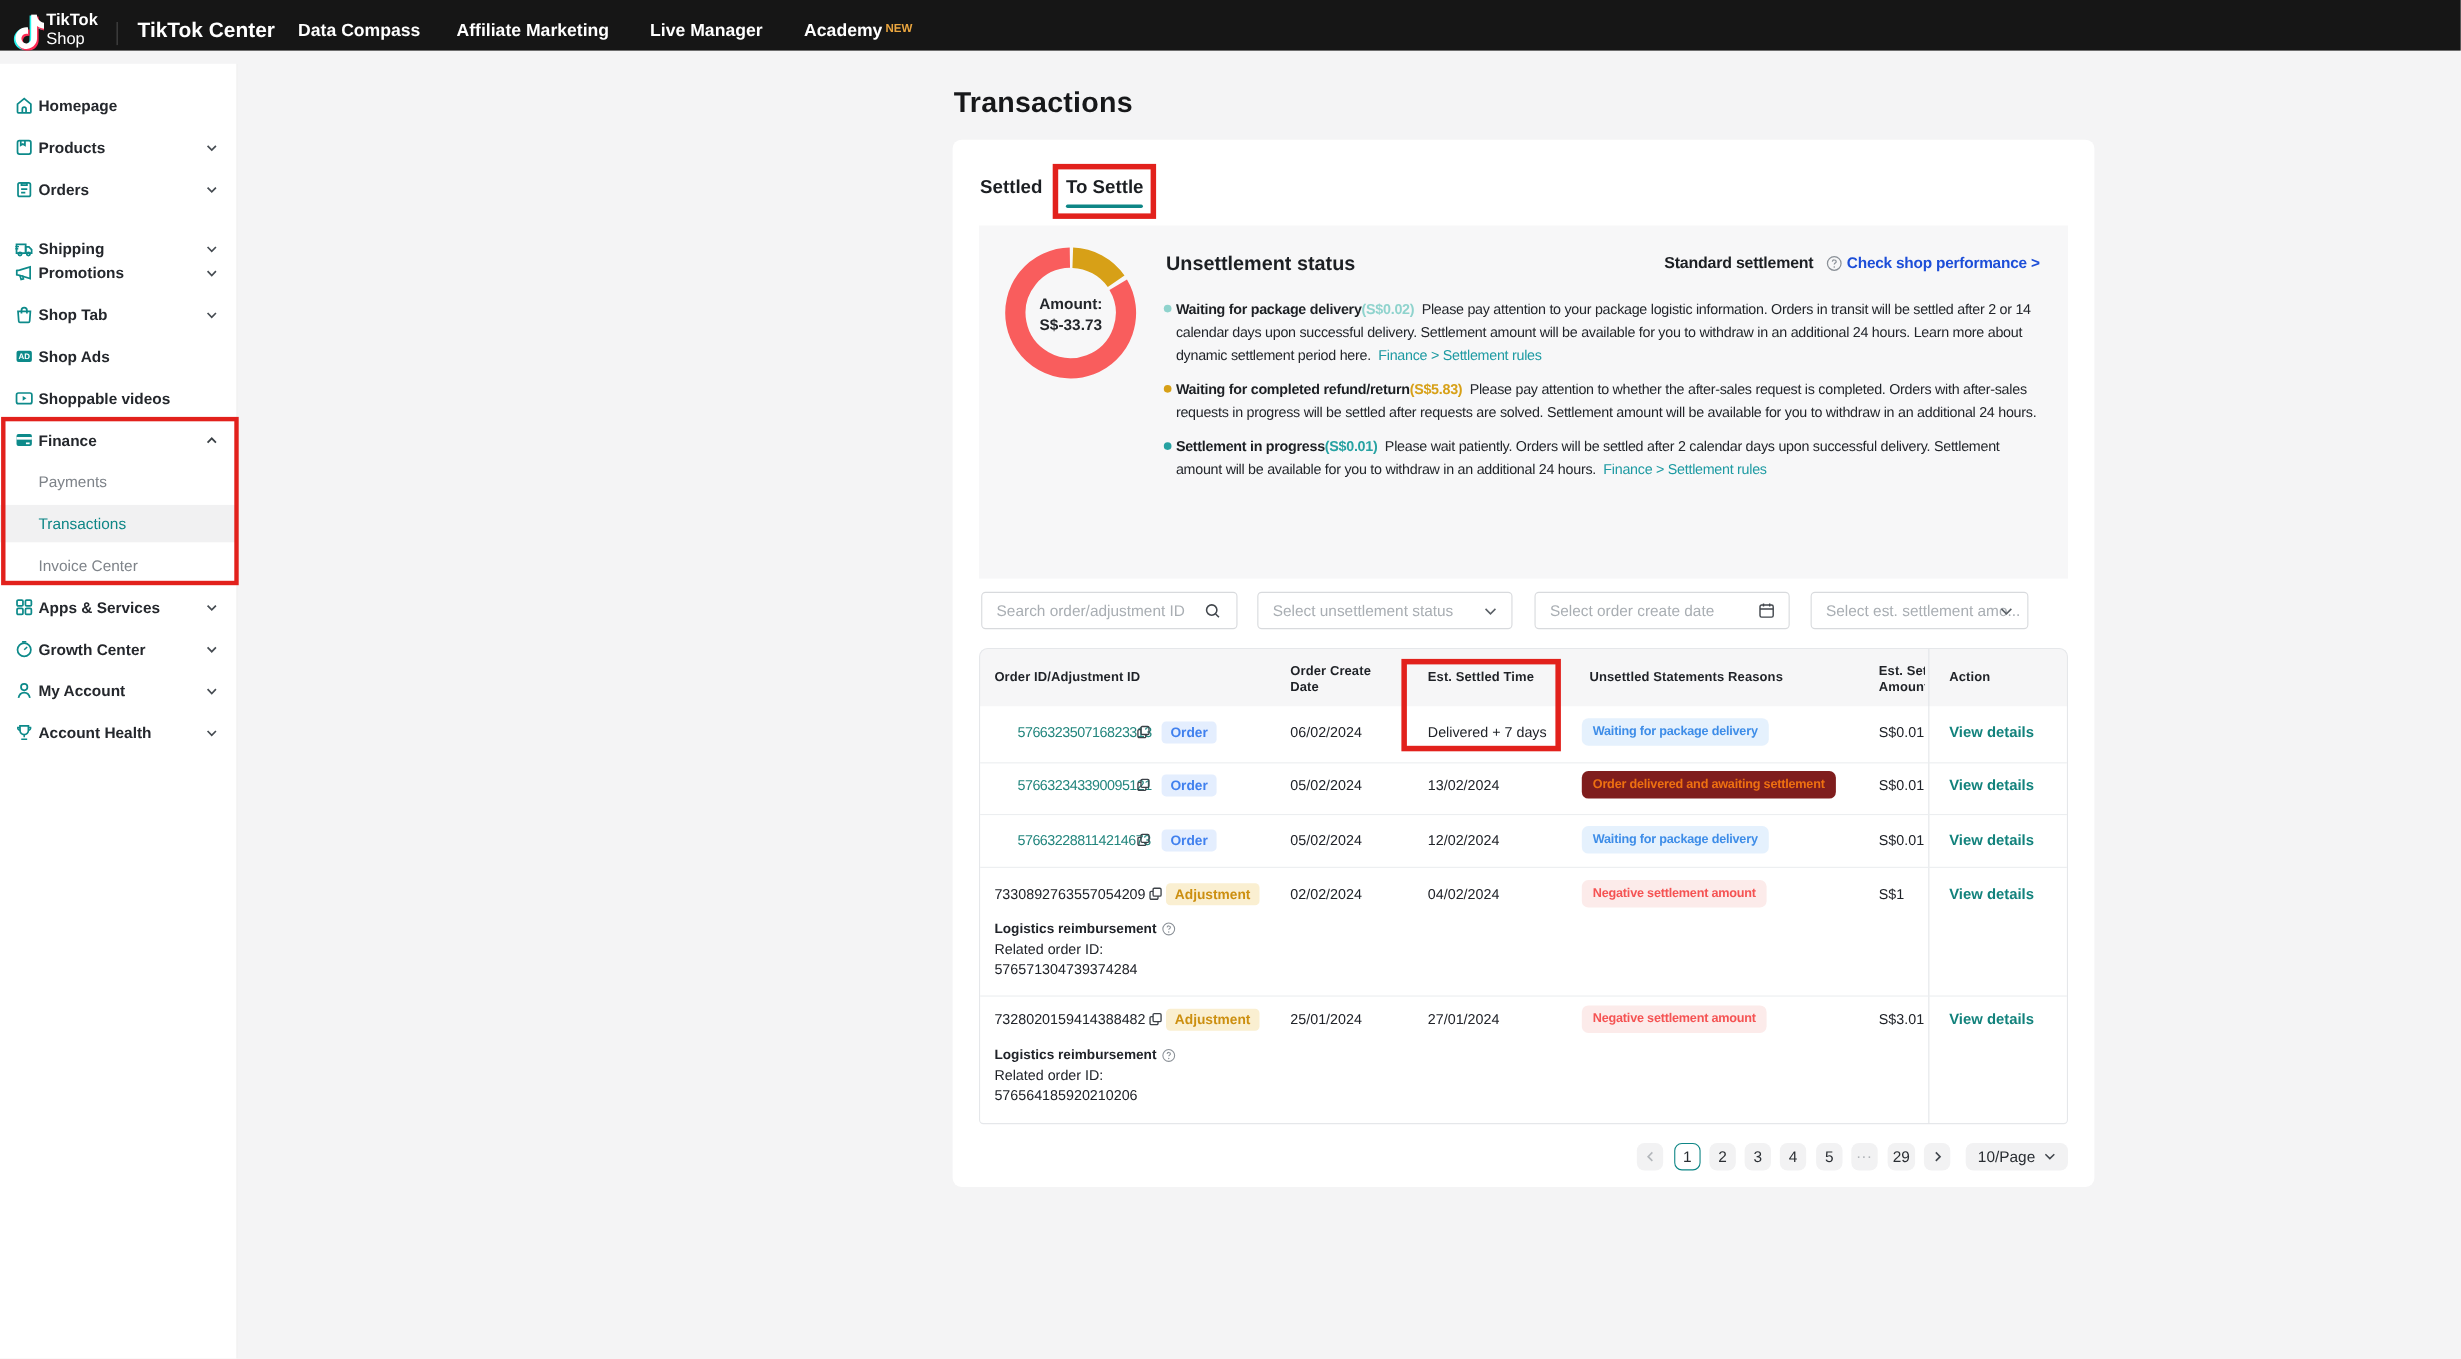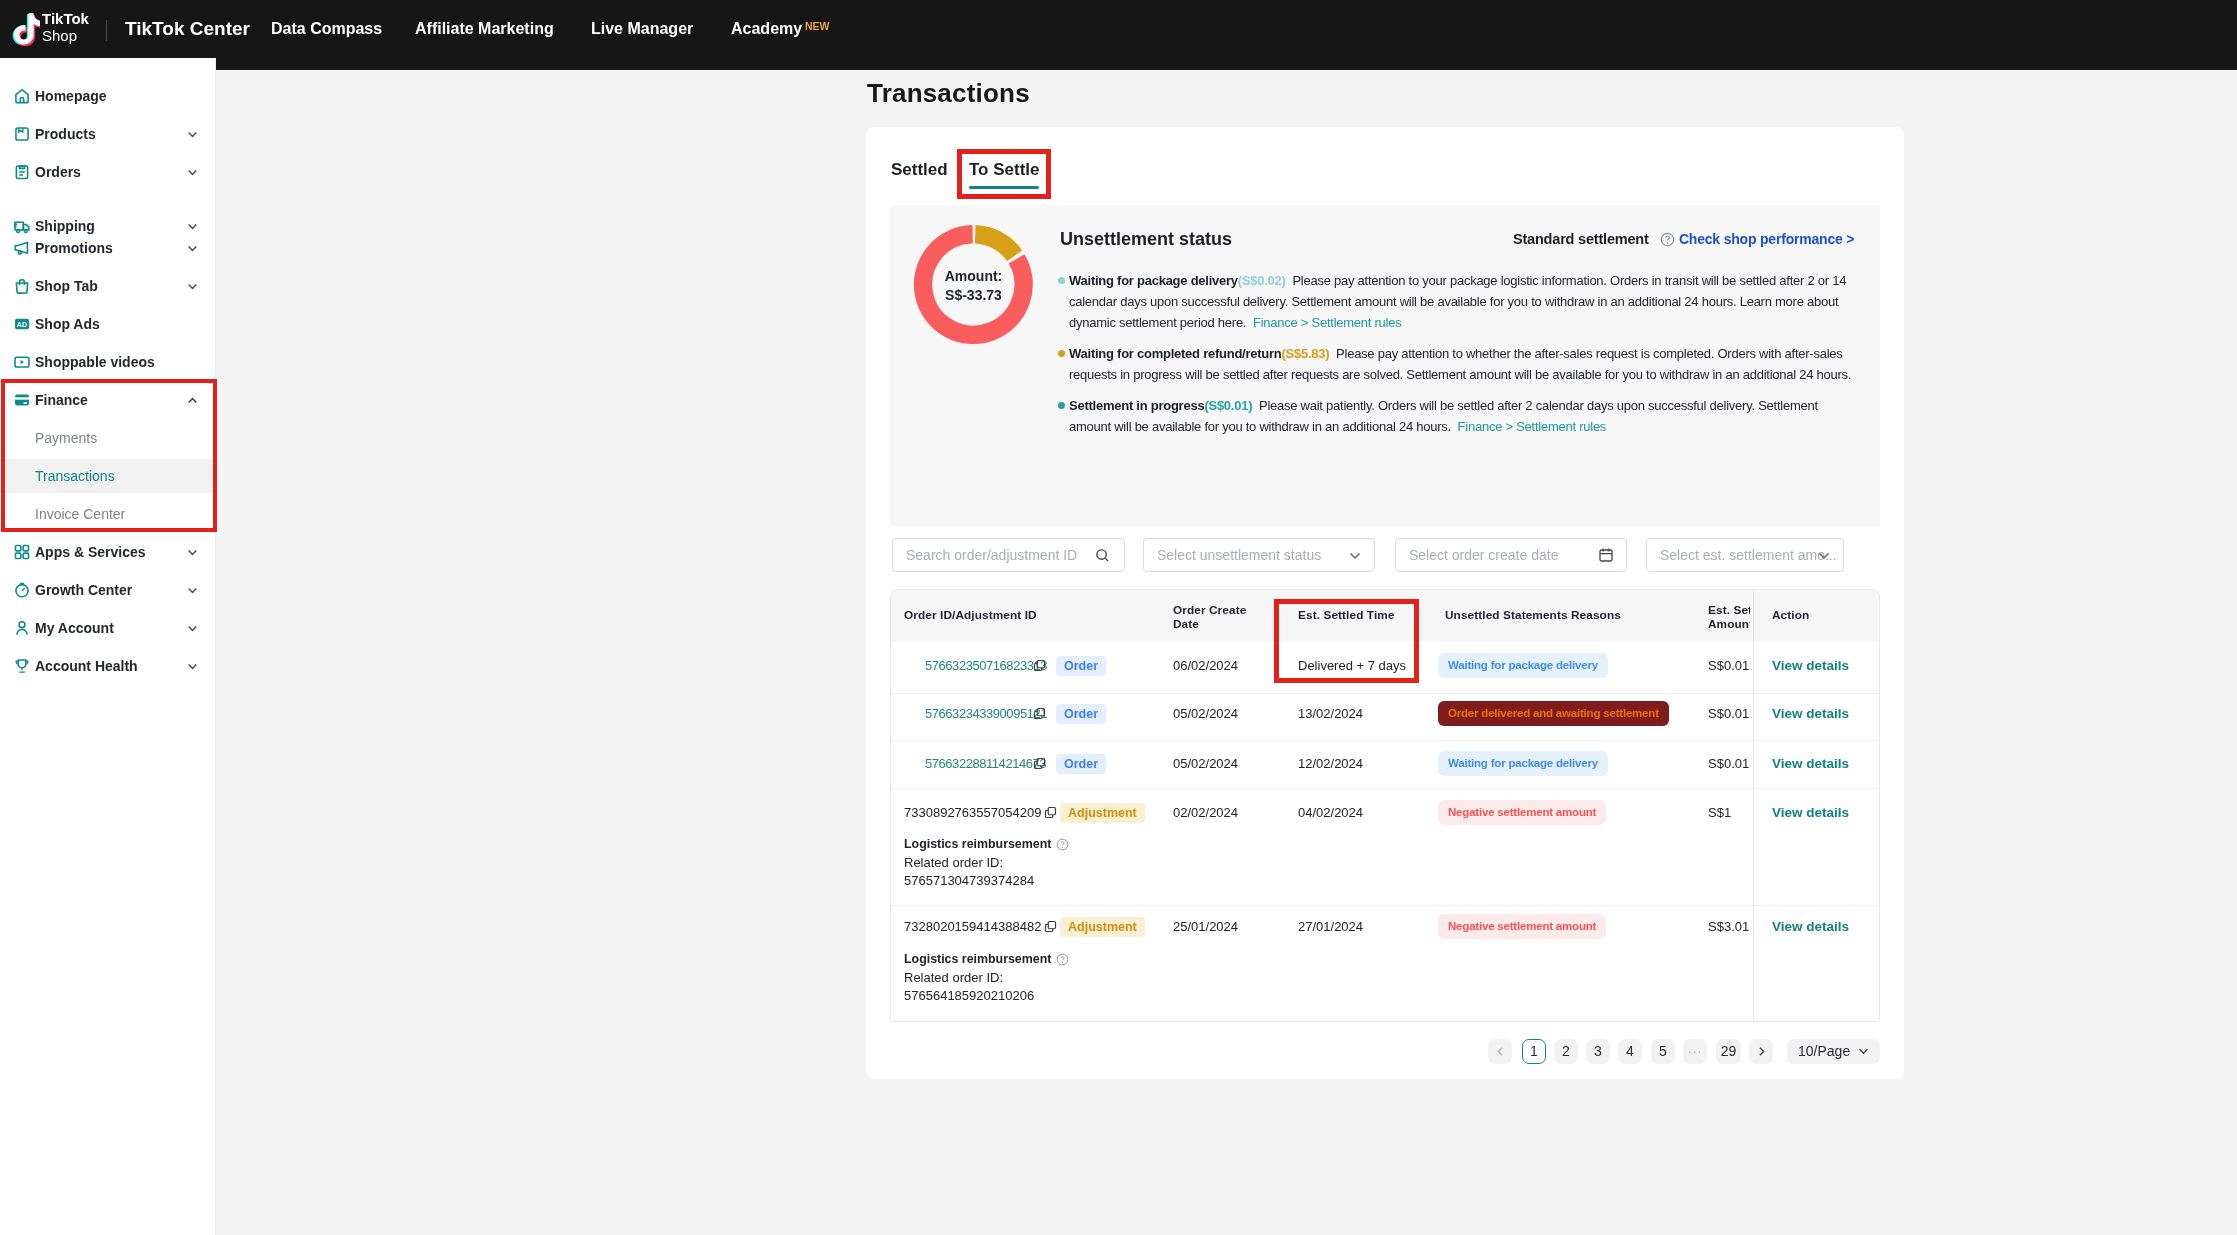--- a/index.html
+++ b/index.html
@@ -1,19 +1,19 @@
 <!DOCTYPE html>
 <html><head>
 <meta charset="utf-8">
 <style>
 * { margin:0; padding:0; box-sizing:border-box; }
 html,body { width:2237px; height:1235px; }
 body { font-family:"Liberation Sans", sans-serif; background:#f4f4f5; position:relative; overflow:hidden; color:#1f2328; }
 
-#topbar { position:absolute; left:0; top:0; width:2237px; height:70px; background:#161616; }
+#topbar { position:absolute; left:0; top:0; width:2237px; height:46px; background:#161616; }
 #topbar .navitem { position:absolute; top:0; height:58px; line-height:58px; color:#fff; font-weight:700; font-size:16px; }
 #logo { position:absolute; left:12px; top:13px; }
 #logotxt { position:absolute; left:42px; top:10px; color:#fff; }
 #logotxt .l1 { font-size:15px; font-weight:700; line-height:18px; }
 #logotxt .l2 { font-size:15px; font-weight:400; line-height:15px; }
 #navdiv { position:absolute; left:106px; top:20px; width:1px; height:21px; background:#4a4a4a; }
 #seller { position:absolute; left:125px; top:0; height:58px; line-height:58px; color:#fff; font-weight:700; font-size:19px; }
 .newtag { position:absolute; left:805px; top:20px; color:#e9a53f; font-weight:700; font-size:10.5px; }
 
 #sidebar { position:absolute; left:0; top:58px; width:216px; height:1177px; background:#fff; border-right:1px solid #ececec; }

